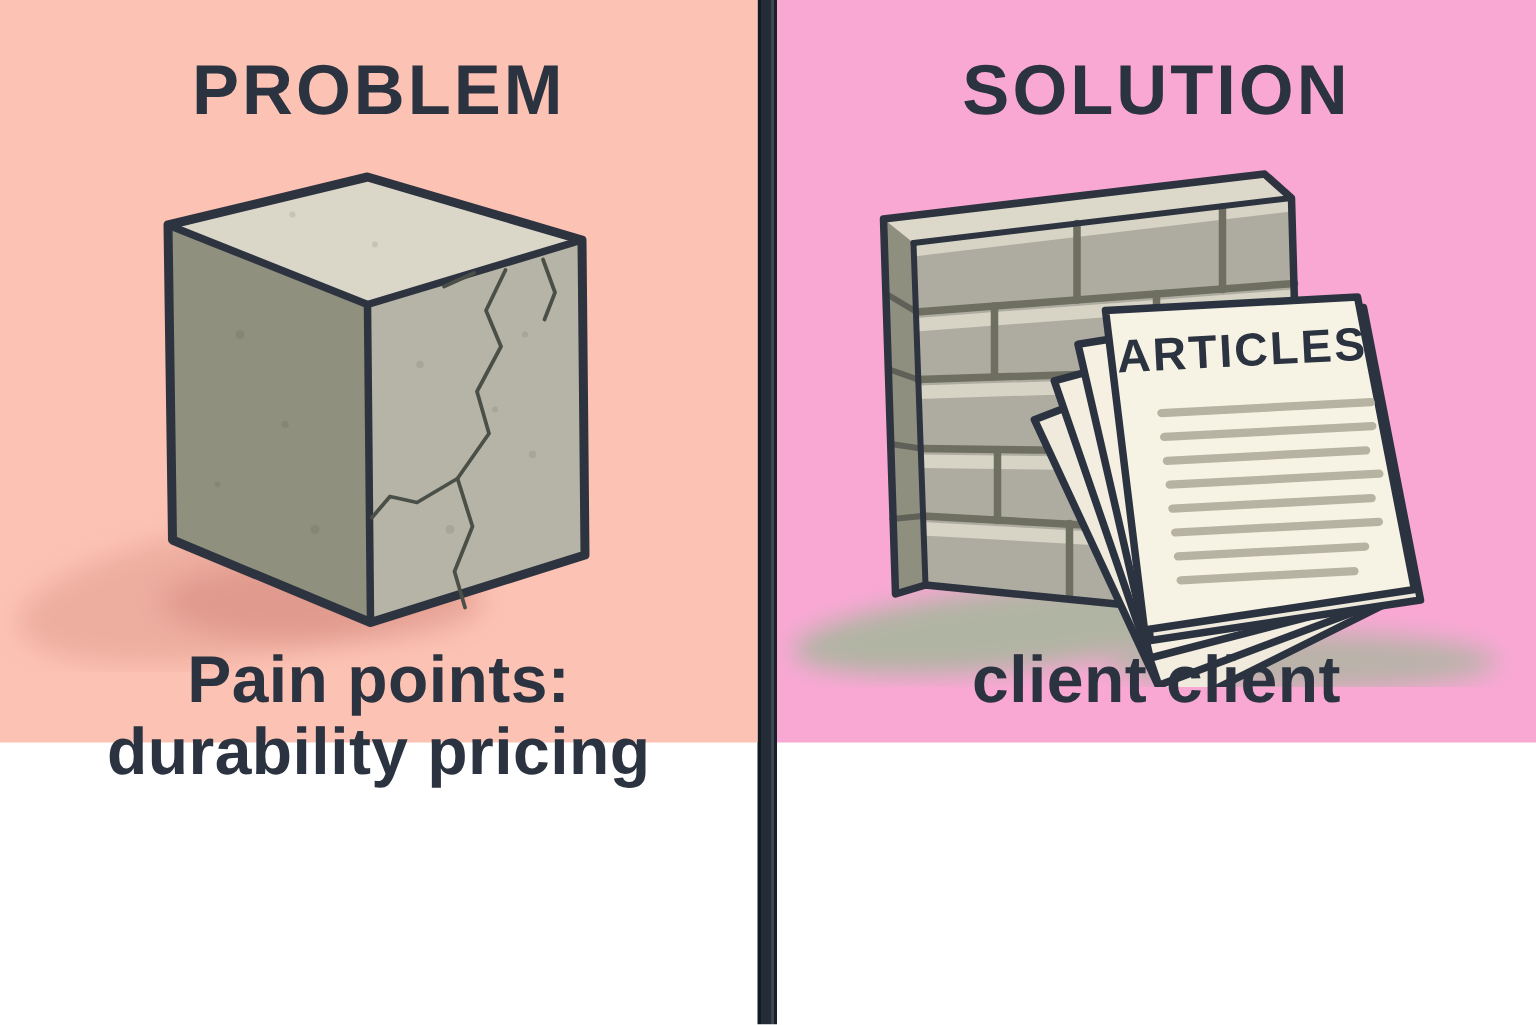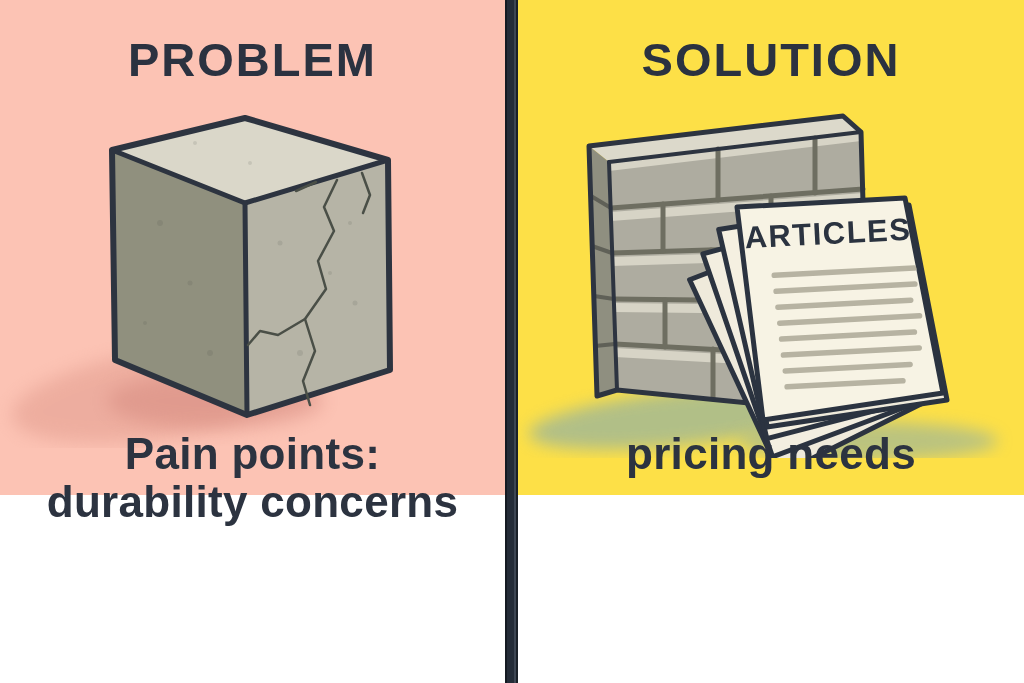--- a/index.html
+++ b/index.html
@@ -5,21 +5,21 @@
   html,body{margin:0;padding:0;}
   .canvas{
     position:relative;
     width:1024px;height:683px;
     overflow:hidden;
     font-family:"Liberation Sans", sans-serif;
     display:flex;
   }
   .panel{position:relative;height:495px;}
   .panel.left{width:505px;background:#fcc3b4;}
-  .panel.right{width:506px;background:#fde047;}
+  .panel.right{width:506px;background:#f9a8d4;}
   .divider{
     width:13px;height:683px;flex:0 0 13px;
     background:linear-gradient(90deg,#141a22 0 2px,#242c38 2px 9px,#3d4653 9px 11px,#1a2028 11px 13px);
   }
   .panel-title{
     position:absolute;top:34px;left:0;width:100%;
     margin:0;text-align:center;
     font-size:47px;line-height:1.1;font-weight:800;letter-spacing:2px;
     color:#2b3240;
   }
@@ -83,21 +83,21 @@
             <circle cx="250" cy="60" r="2"></circle>
           <circle cx="195" cy="40" r="2"></circle>
             <circle cx="320," r="0"></circle>
             <circle cx="330" cy="170" r="2"></circle>
         </g>
       </g>
     </svg>
 
     <div class="body-text">
       <div class="body-line">Pain points:</div>
-      <div class="body-line">durability concerns</div>
+      <div class="body-line">durability pricing</div>
     </div>
   </section>
 
   <div class="divider"></div>
 
   <section class="panel right">
     <h1 class="panel-title">SOLUTION</h1>
 
     <svg class="illus right-illus" width="506" height="360" viewBox="0 0 506 360">
       <defs>
@@ -176,17 +176,17 @@
           <line x1="262" y1="222" x2="402" y2="222"></line>
           <line x1="263" y1="238" x2="396" y2="238"></line>
           <line x1="264" y1="254" x2="400" y2="254"></line>
           <line x1="265" y1="270" x2="390" y2="270"></line>
           <line x1="266" y1="286" x2="382" y2="286"></line>
         </g>
       </g>
     </svg>
 
     <div class="body-text">
-      <div class="body-line">pricing needs</div>
+      <div class="body-line">client client</div>
     </div>
   </section>
 
 </div>
 
 </body></html>

